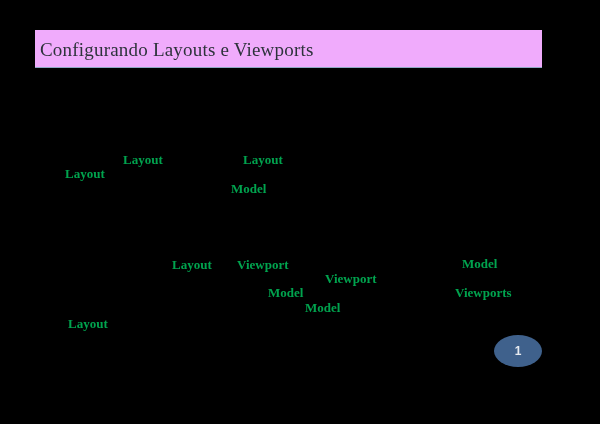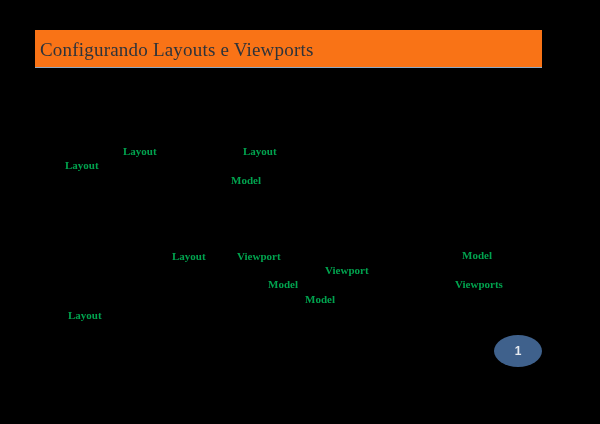--- a/index.html
+++ b/index.html
@@ -14,43 +14,44 @@
     background: #000000;
     overflow: hidden;
     font-family: "Liberation Serif", serif;
   }
   #title-bar {
     position: absolute;
     left: 35px;
     top: 30px;
     width: 507px;
     height: 38px;
-    background: #f97316;
+    background: #f0abfc;
     border-bottom: 1px solid #8fa9c4;
     box-sizing: border-box;
   }
   #title-text {
     position: absolute;
     left: 5px;
     top: 0;
     height: 38px;
     line-height: 40px;
     font-size: 19px;
     color: #2d333b;
     white-space: nowrap;
     letter-spacing: 0.2px;
   }
   .term {
     position: absolute;
     font-family: "Liberation Serif", serif;
     font-weight: bold;
-    font-size: 11px;
+    font-size: 13px;
     line-height: 11px;
     color: #00a34e;
     white-space: nowrap;
+    margin-top: 8px;
   }
   #page-badge {
     position: absolute;
     left: 494px;
     top: 335px;
     width: 48px;
     height: 32px;
     background: #3f618c;
     border-radius: 50%;
     text-align: center;

